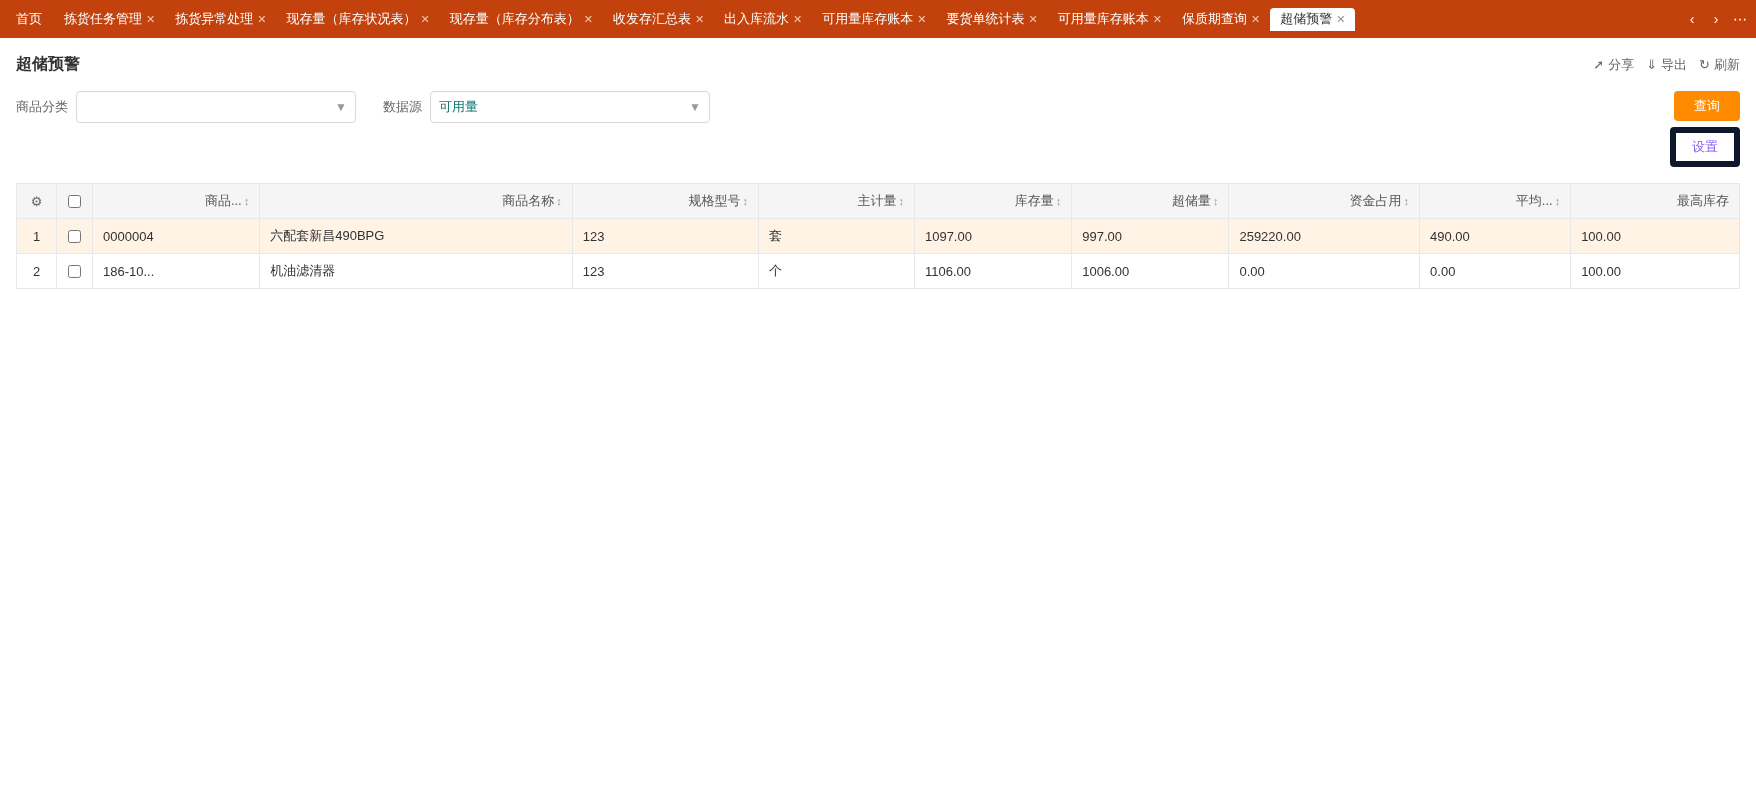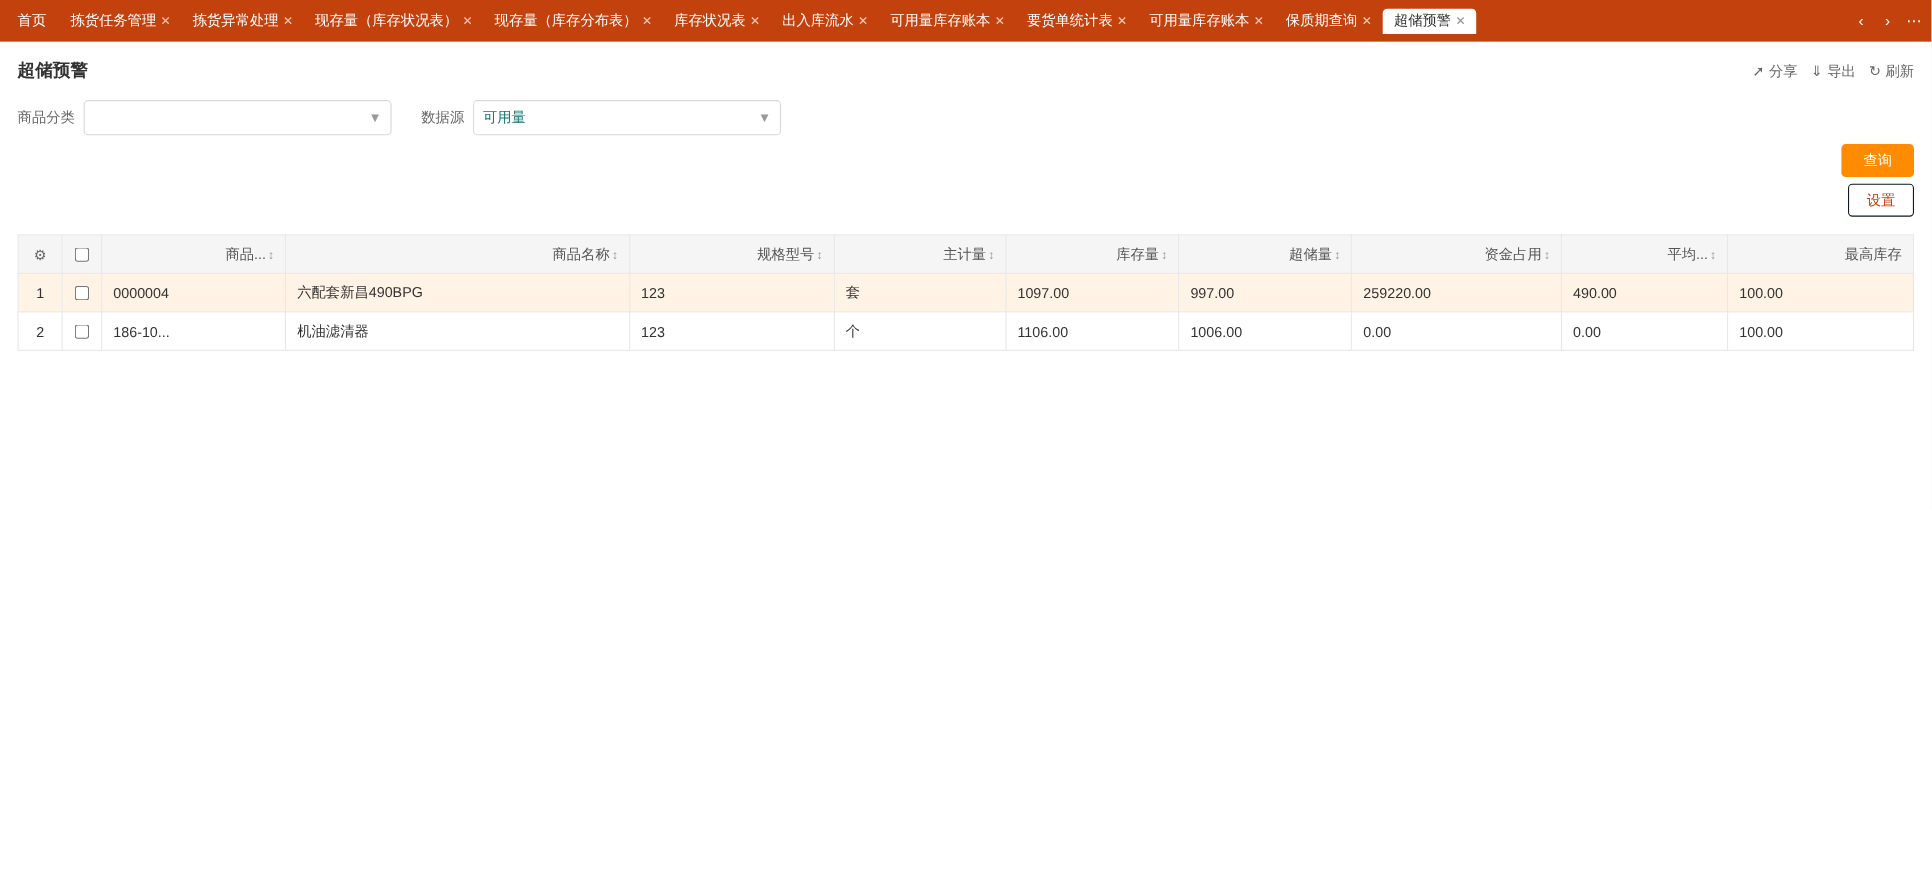--- a/index.html
+++ b/index.html
@@ -132,26 +132,25 @@
     }
     .btn-query {
       background: #ff8c00;
       color: #fff;
       border: none;
       border-radius: 4px;
       padding: 6px 20px;
       font-size: 13px;
       cursor: pointer;
       white-space: nowrap;
-      margin-top: 40px;
     }
     .btn-settings {
       background: #fff;
-      color: #c2410c;
-      border: 1px solid #0f172a;
+      color: #8b5cf6;
+      border: 6px solid #0f172a;
       border-radius: 4px;
       padding: 5px 16px;
       font-size: 13px;
       cursor: pointer;
       white-space: nowrap;
     }
 
     
     .data-table {
       width: 100%;
@@ -220,21 +219,21 @@
       </div>
       <div class="nav-item">
         <span>现存量（库存状况表）</span>
         <span class="close-btn">✕</span>
       </div>
       <div class="nav-item">
         <span>现存量（库存分布表）</span>
         <span class="close-btn">✕</span>
       </div>
       <div class="nav-item">
-        <span>库存状况表</span>
+        <span>收发存汇总表</span>
         <span class="close-btn">✕</span>
       </div>
       <div class="nav-item">
         <span>出入库流水</span>
         <span class="close-btn">✕</span>
       </div>
       <div class="nav-item">
         <span>可用量库存账本</span>
         <span class="close-btn">✕</span>
       </div>

